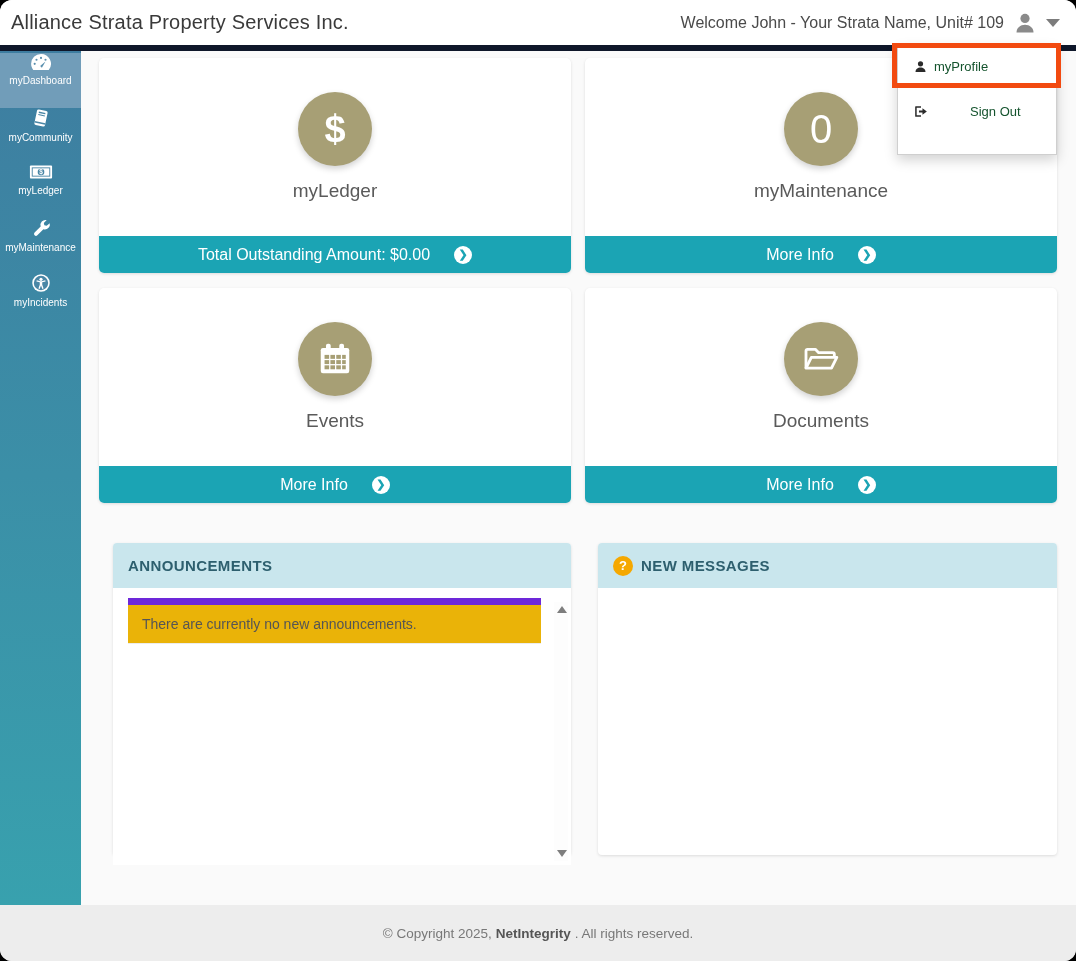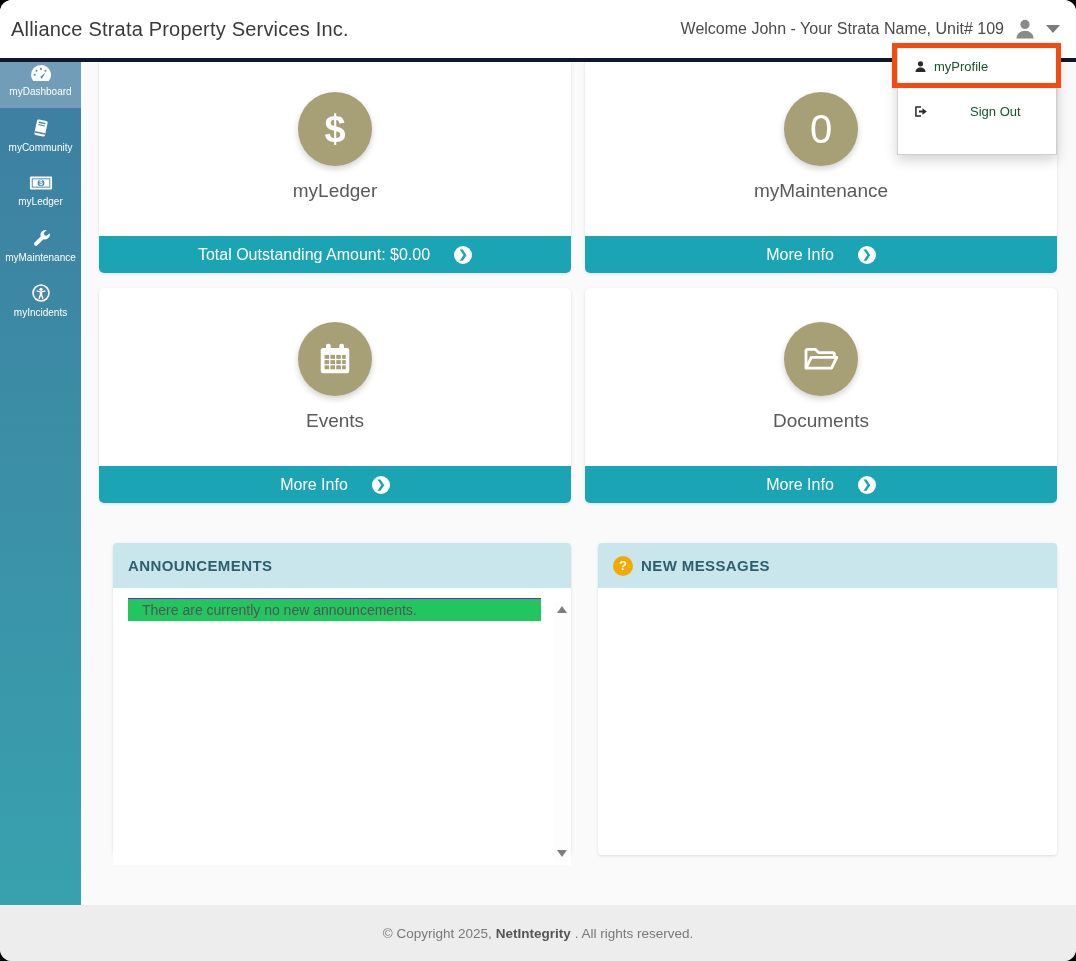--- a/index.html
+++ b/index.html
@@ -4,38 +4,38 @@
 <style>
   * { margin:0; padding:0; box-sizing:border-box; }
   html,body { width:1076px; height:961px; background:#000; font-family:"Liberation Sans", sans-serif; }
   #page {
     position:relative; width:1076px; height:961px; background:#fafafa;
     border-radius:12px; overflow:hidden;
   }
 
   
   .header {
-    position:absolute; top:0; left:0; right:0; height:62px; background:#fff;
-    border-bottom:4px solid #0f172a; display:flex; align-items:center; z-index:40;
+    position:absolute; top:0; left:0; right:0; height:51px; background:#fff;
+    border-bottom:6px solid #0f172a; display:flex; align-items:center; z-index:40;
   }
   .header-title { font-size:20px; color:#3a3a3a; padding-left:11px; letter-spacing:0.2px; }
   .header-right { margin-left:auto; display:flex; align-items:center; gap:9px; padding-right:16px;justify-content:space-between; }
   .welcome-text { font-size:16px; color:#4a4a4a; }
   .user-icon svg { display:block; }
   .caret-down { width:0; height:0; border-left:7px solid transparent; border-right:7px solid transparent; border-top:8px solid #7c7c7c; }
 
   
   .sidebar {
     position:absolute; top:45px; left:0; width:81px; height:860px;
     background:linear-gradient(180deg,#3e7da0 0%, #38a1ae 100%);
     padding-top:8px; z-index:30;
   }
   .side-item {
     width:81px; height:55px; display:flex; flex-direction:column; align-items:center;
-    justify-content:center; gap:4px; cursor:pointer; color:#fff;
+    gap:4px; cursor:pointer; color:#fff;
   }
   .side-item.active { background:#719db9; }
   .side-item .lbl { font-size:10px; color:#fff; white-space:nowrap; }
   .side-item svg { display:block; }
 
   
   .card {
     position:absolute; width:472px; height:215px; background:#fff; border-radius:5px;
     box-shadow:0 1px 3px rgba(0,0,0,0.12); overflow:hidden;
   }
@@ -67,22 +67,22 @@
     height:45px; background:#c9e6ed; border-radius:4px 4px 0 0; display:flex; align-items:center;
     padding-left:15px; gap:8px;
   }
   .panel-title { font-size:15px; font-weight:600; color:#2d5f6e; letter-spacing:0.4px;text-align:right; }
   .help-circle {
     width:20px; height:20px; border-radius:50%; background:#f5a800; color:#fff;
     font-size:13px; font-weight:bold; display:flex; align-items:center; justify-content:center;
   }
   .panel-body { position:relative; height:267px; background:#fff; }
   .empty-row {
-    margin:10px 16px 0 15px; background:#22c55e; border-top:1px solid #6d28d9;
-    border-bottom:1px solid #ececec; padding:3px 14px; font-size:14px; color:#555;
+    margin:10px 16px 0 15px; background:#eab308; border-top:7px solid #6d28d9;
+    border-bottom:1px solid #ececec; padding:11px 14px; font-size:14px; color:#555;
   }
   .panel-body.with-scroll .empty-row { margin-right:30px; }
   .v-scrollbar {
     position:absolute; top:4px; right:3px; bottom:4px; width:14px; background:#fdfdfd;
   }
   .scroll-arrow-up, .scroll-arrow-down { position:absolute; left:3px; width:0; height:0;
     border-left:5px solid transparent; border-right:5px solid transparent; }
   .scroll-arrow-up { top:4px; border-bottom:7px solid #7e7e7e; }
   .scroll-arrow-down { bottom:4px; border-top:7px solid #7e7e7e; }
 

